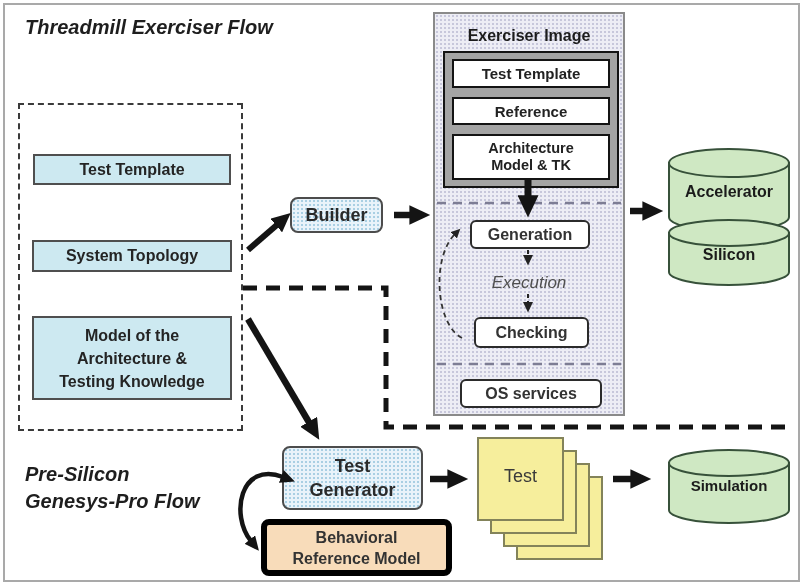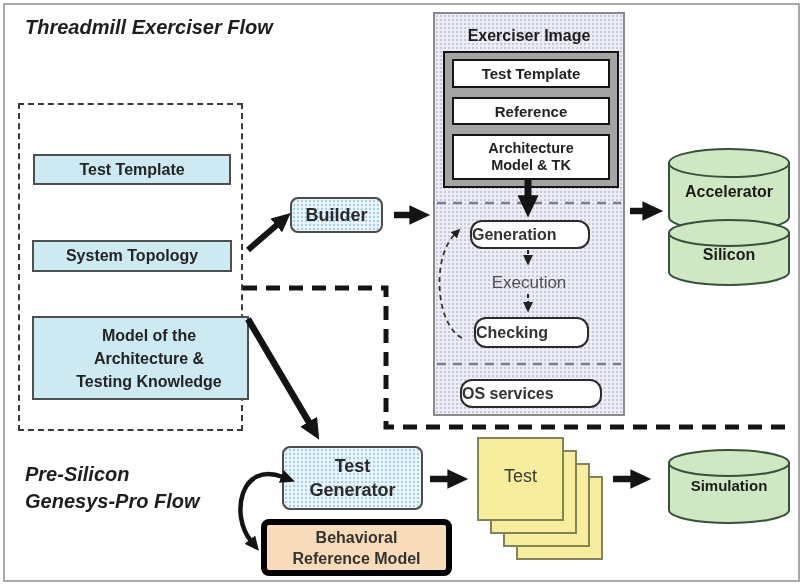--- a/index.html
+++ b/index.html
@@ -34,25 +34,25 @@
     position:absolute;left:8px;top:37px;width:158px;height:121px;
     background:#a4a4a4;border:2px solid #141414;padding:6px 7px;
     display:flex;flex-direction:column;justify-content:space-between;
   }
   .img-slot{
     background:#ffffff;border:2px solid #141414;color:#222;
     display:flex;flex-direction:column;align-items:center;justify-content:center;
     font-weight:bold;font-size:15px;text-align:center;line-height:17px;
   }
   .round-white{
-    position:absolute;background:#ffffff;border:2px solid #2b2b2b;border-radius:12px;
-    display:flex;align-items:center;justify-content:flex-start;
+    position:absolute;background:#ffffff;border:2px solid #2b2b2b;border-radius:6px;
+    display:flex;align-items:center;justify-content:center;
     font-weight:600;font-size:16px;color:#333;
   }
-  .plain-label{position:absolute;left:0;width:100%;text-align:center;font-size:17px;font-weight:400;color:#4f4f4f;}
+  .plain-label{position:absolute;left:0;width:100%;text-align:center;font-size:17px;font-weight:400;color:#4f4f4f;font-style:italic;}
   .dashed-rect{position:absolute;border:2px dashed #3a3a3a;}
   .peach{
     background:#f8dcba;border:6px solid #000000;border-radius:8px;color:#333;
     display:flex;flex-direction:column;align-items:center;justify-content:center;
     font-weight:bold;font-size:16px;line-height:21px;text-align:center;
   }
   .page{position:absolute;width:83px;height:80px;background:#f6ee9c;border:2px solid #83835a;}
   .page-label{display:block;padding-top:27px;text-align:center;font-size:18px;font-weight:500;color:#3a3a3a;}
   .cyl-label{position:absolute;width:120px;text-align:center;font-weight:bold;font-size:16px;color:#1b1b1b;z-index:10;}
   svg.overlay{position:absolute;left:0;top:0;z-index:5;pointer-events:none;}
@@ -70,21 +70,21 @@
   <div class="dashed-rect" style="left:18px;top:103px;width:221px;height:324px;"></div>
 
   <div class="abs box-blue" style="left:33px;top:154px;width:194px;height:27px;">
     <div>Test Template</div>
   </div>
 
   <div class="abs box-blue" style="left:32px;top:240px;width:196px;height:28px;">
     <div>System Topology</div>
   </div>
 
-  <div class="abs box-blue" style="left:32px;top:316px;width:196px;height:80px;line-height:23px;padding-left:17px;">
+  <div class="abs box-blue" style="left:32px;top:316px;width:196px;height:80px;line-height:23px;">
     <div>Model of the</div>
     <div>Architecture &amp;</div>
     <div>Testing Knowledge</div>
   </div>
 
   <div class="abs stipple-blue" style="left:290px;top:197px;width:89px;height:32px;font-size:18px;">
     <div>Builder</div>
   </div>
 
   <div class="abs panel" style="left:433px;top:12px;width:188px;height:400px;">

